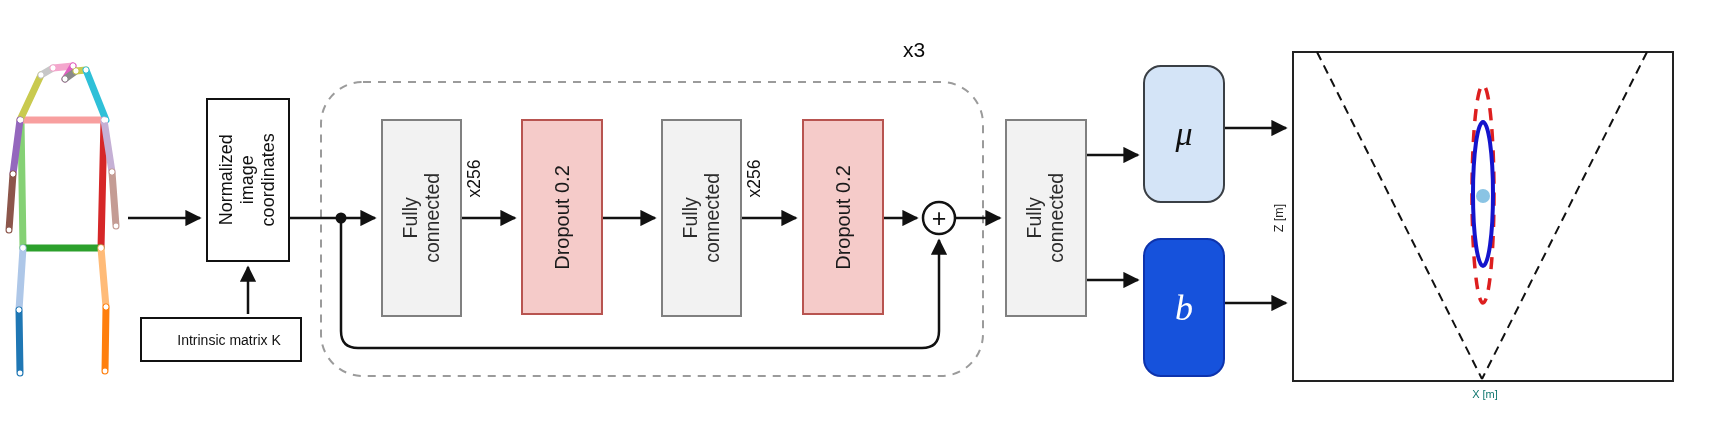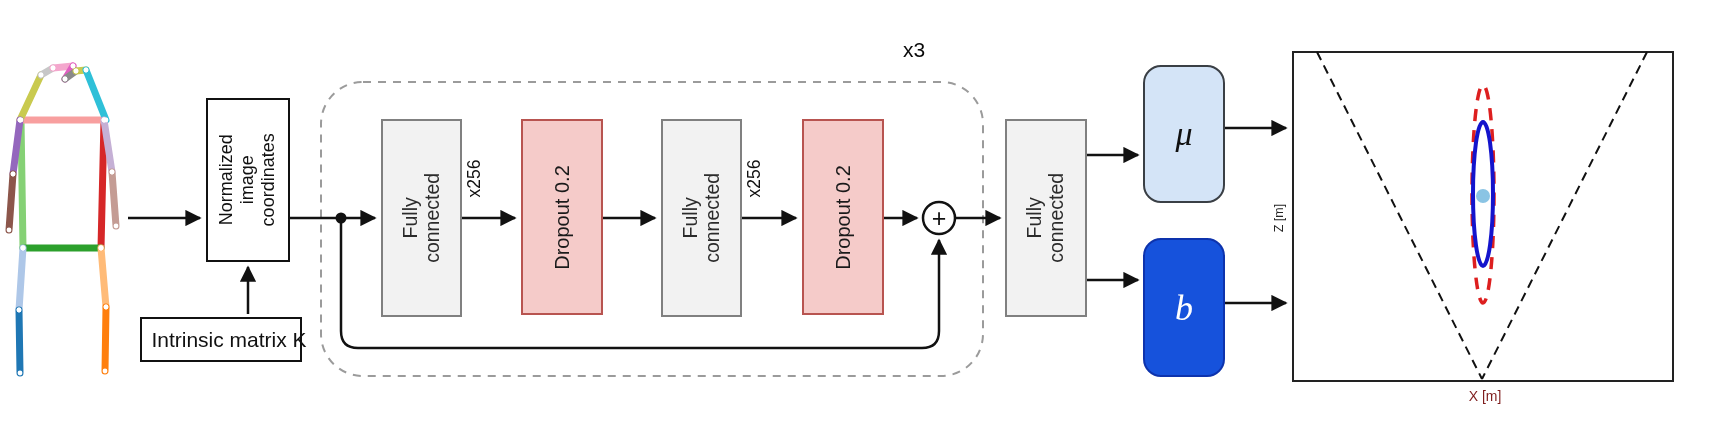--- a/index.html
+++ b/index.html
@@ -8,32 +8,32 @@
     font-family:"Liberation Sans", sans-serif; color:#111; overflow:hidden;
   }
   .layer { position:absolute; left:0; top:0; }
   .box {
     position:absolute; box-sizing:border-box; background:#fff;
     display:flex; align-items:center; justify-content:center; z-index:2;
   }
   .vtext > span { transform:rotate(-90deg); text-align:center; flex:0 0 auto; display:block; }
   .io-box   { border:2.5px solid #111; }
   .io-box > span   { width:118px; font-size:18px; line-height:1.18; color:#111; }
-  .intrinsic { border:2.5px solid #111; font-size:21px; white-space:nowrap;padding-left:16px; }
+  .intrinsic { border:2.5px solid #111; font-size:14px; white-space:nowrap;padding-left:16px; }
   .fc { background:#f2f2f2; border:2px solid #808080; }
   .fc > span { width:112px; font-size:19.5px; line-height:1.12; color:#2b2b2b; }
   .dropout { background:#f5cbc9; border:2px solid #b85450; }
   .dropout > span { white-space:nowrap; font-size:20px; color:#1a1a1a; }
   .units { background:transparent; }
   .units > span { white-space:nowrap; font-size:17.5px; color:#111; }
   .x3 { position:absolute; font-size:21px; color:#0a0a0a; z-index:2; }
   .head-box { border-radius:18px; font-family:"Liberation Serif", serif; font-style:italic; }
   .mu-box { background:#d4e4f7; border:2.5px solid #3a3f45; font-size:34px; color:#101010; }
   .b-box  { background:#1652dc; border:2.5px solid #0d33ad; font-size:36px; color:#ffffff; }
-  .axis-label { position:absolute; font-size:14px; color:#7f1d1d; z-index:2; }
+  .axis-label { position:absolute; font-size:11px; color:#0f766e; z-index:2; }
   .ylab > span { font-size:12.5px; white-space:nowrap; color:#222; }
 </style>
 </head>
 <body>
 
 <div class="canvas">
 
   <svg class="layer" width="1724" height="436" viewBox="0 0 1724 436">
     <defs>
       <marker id="arrow" viewBox="0 0 10 10" refX="9" refY="5" markerWidth="7" markerHeight="6.5" orient="auto">

